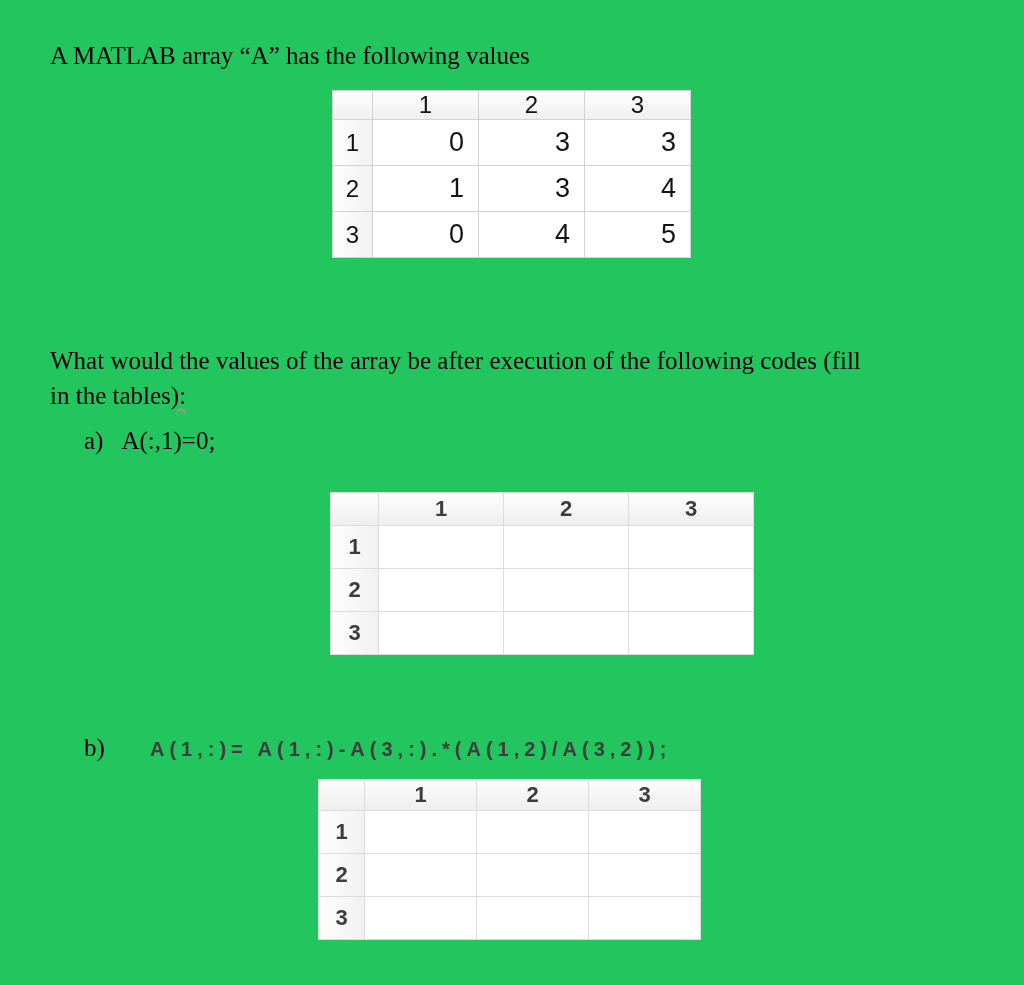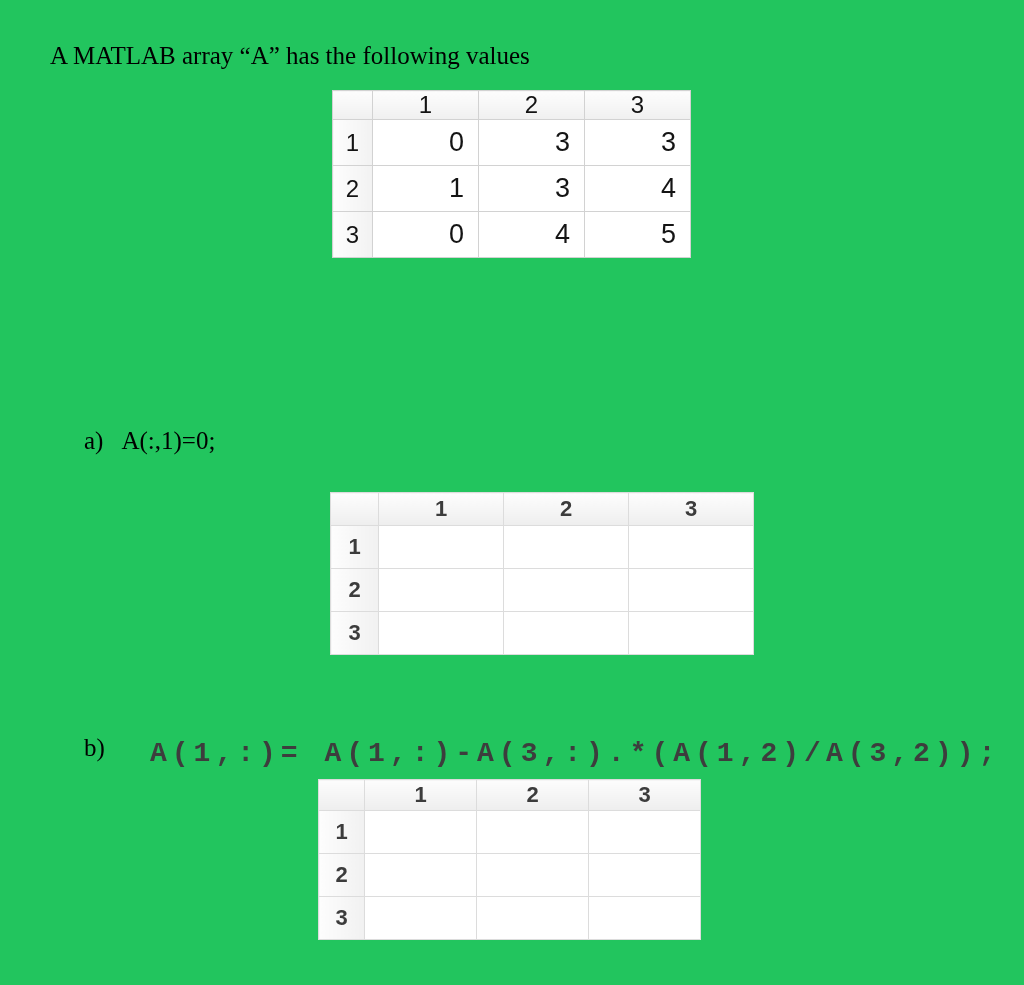--- a/index.html
+++ b/index.html
@@ -31,22 +31,22 @@
     font-size:25px;
   }
   .part-a .code-serif { margin-left:18px; }
 
   .part-b-label {
     position:absolute; left:84px; top:734px;
     font-size:25px;
   }
   .part-b-code {
     position:absolute; left:150px; top:738px;
-    font-family:Liberation Mono, monospace;
-    font-size:28px; letter-spacing:5px;
+    font-family:Liberation Sans, sans-serif;
+    font-size:20px; letter-spacing:5px;
     font-weight:600; color:#3d3d3d;
     white-space:nowrap;
   }
 
   table.mtable {
     border-collapse:collapse;
     font-family:"Liberation Sans", sans-serif;
     background:#fff;
   }
 
@@ -129,20 +129,24 @@
       </tr>
       <tr>
         <th class="rowh">3</th>
         <td class="val">0</td>
         <td class="val">4</td>
         <td class="val">5</td>
       </tr>
     </tbody>
   </table>
 
+  <p class="question">
+    <span>What would the values of the array be after execution of the following codes (fill</span><br>
+    <span>in the tables</span><span class="squiggle">):</span>
+  </p>
 
   <p class="part-a">
     <span>a)</span><span class="code-serif">A(:,1)=0;</span>
   </p>
 
   <table class="mtable t2">
     <thead>
       <tr>
         <th class="corner"></th>
         <th class="colh">1</th>

